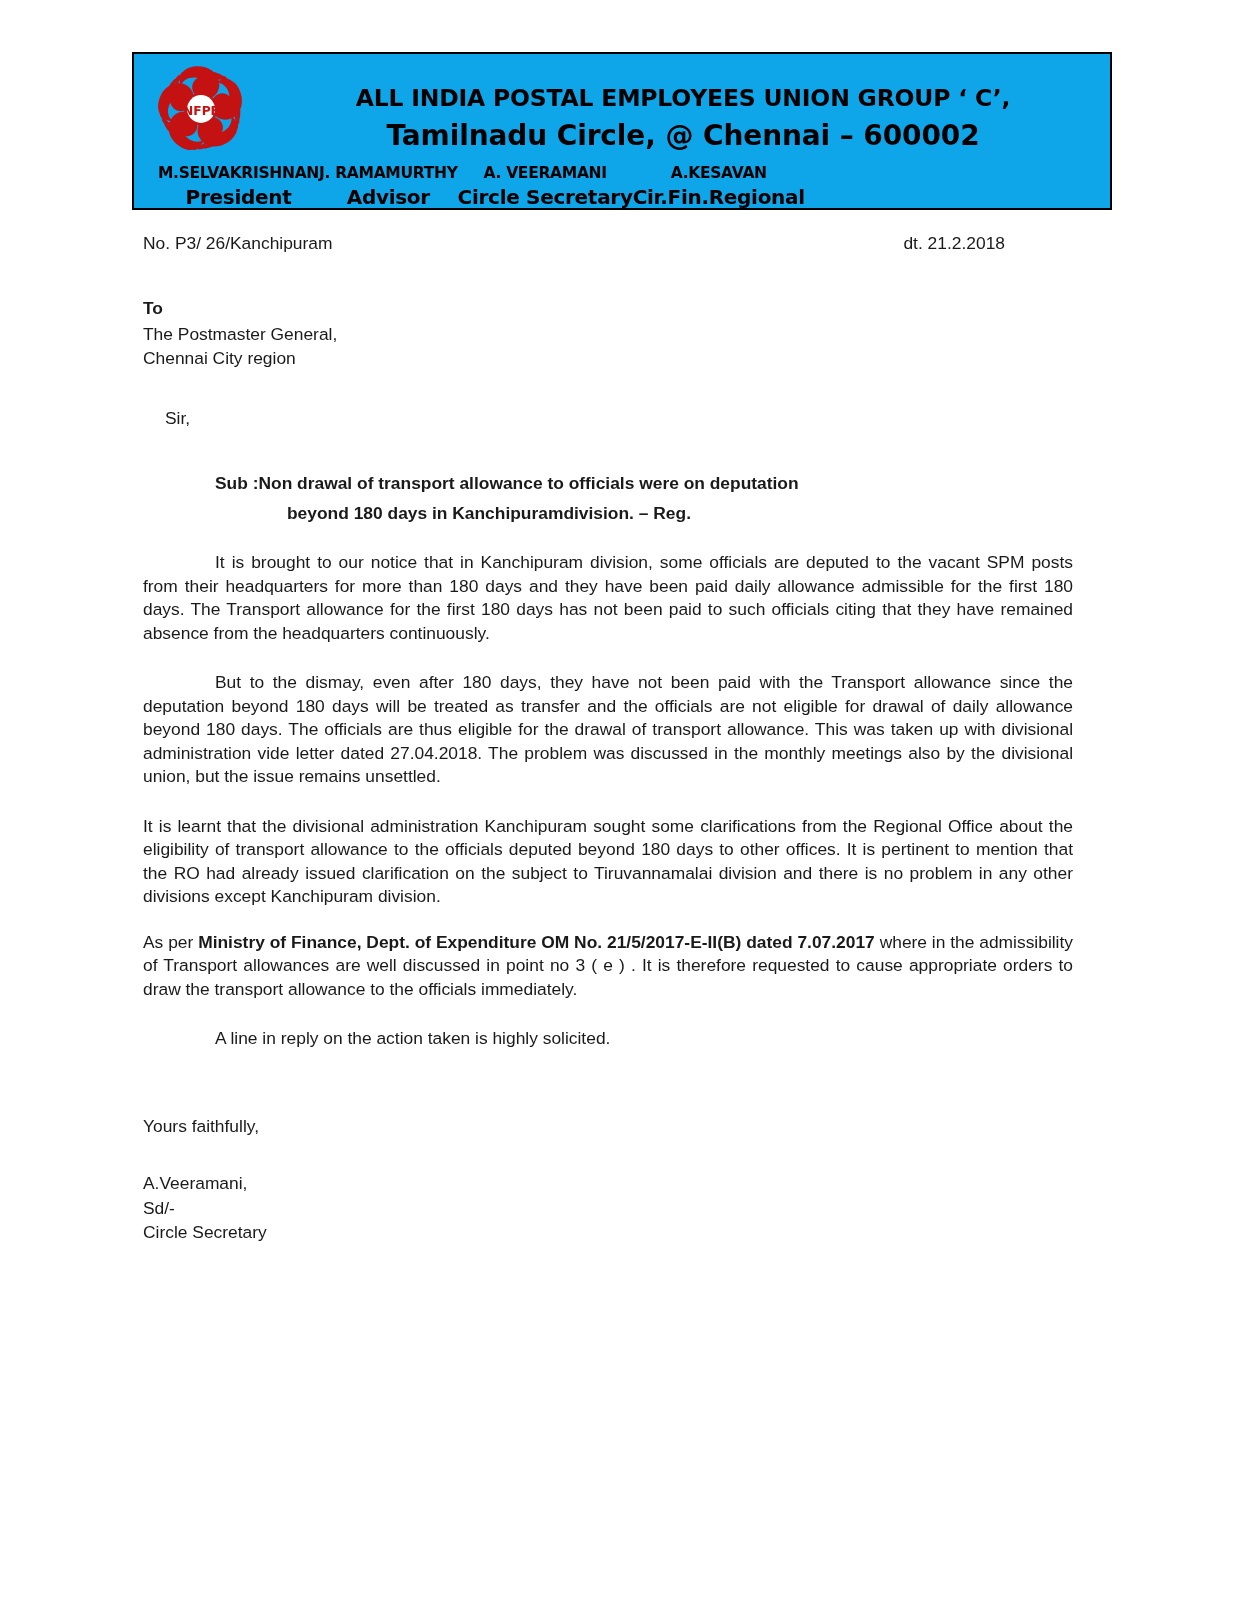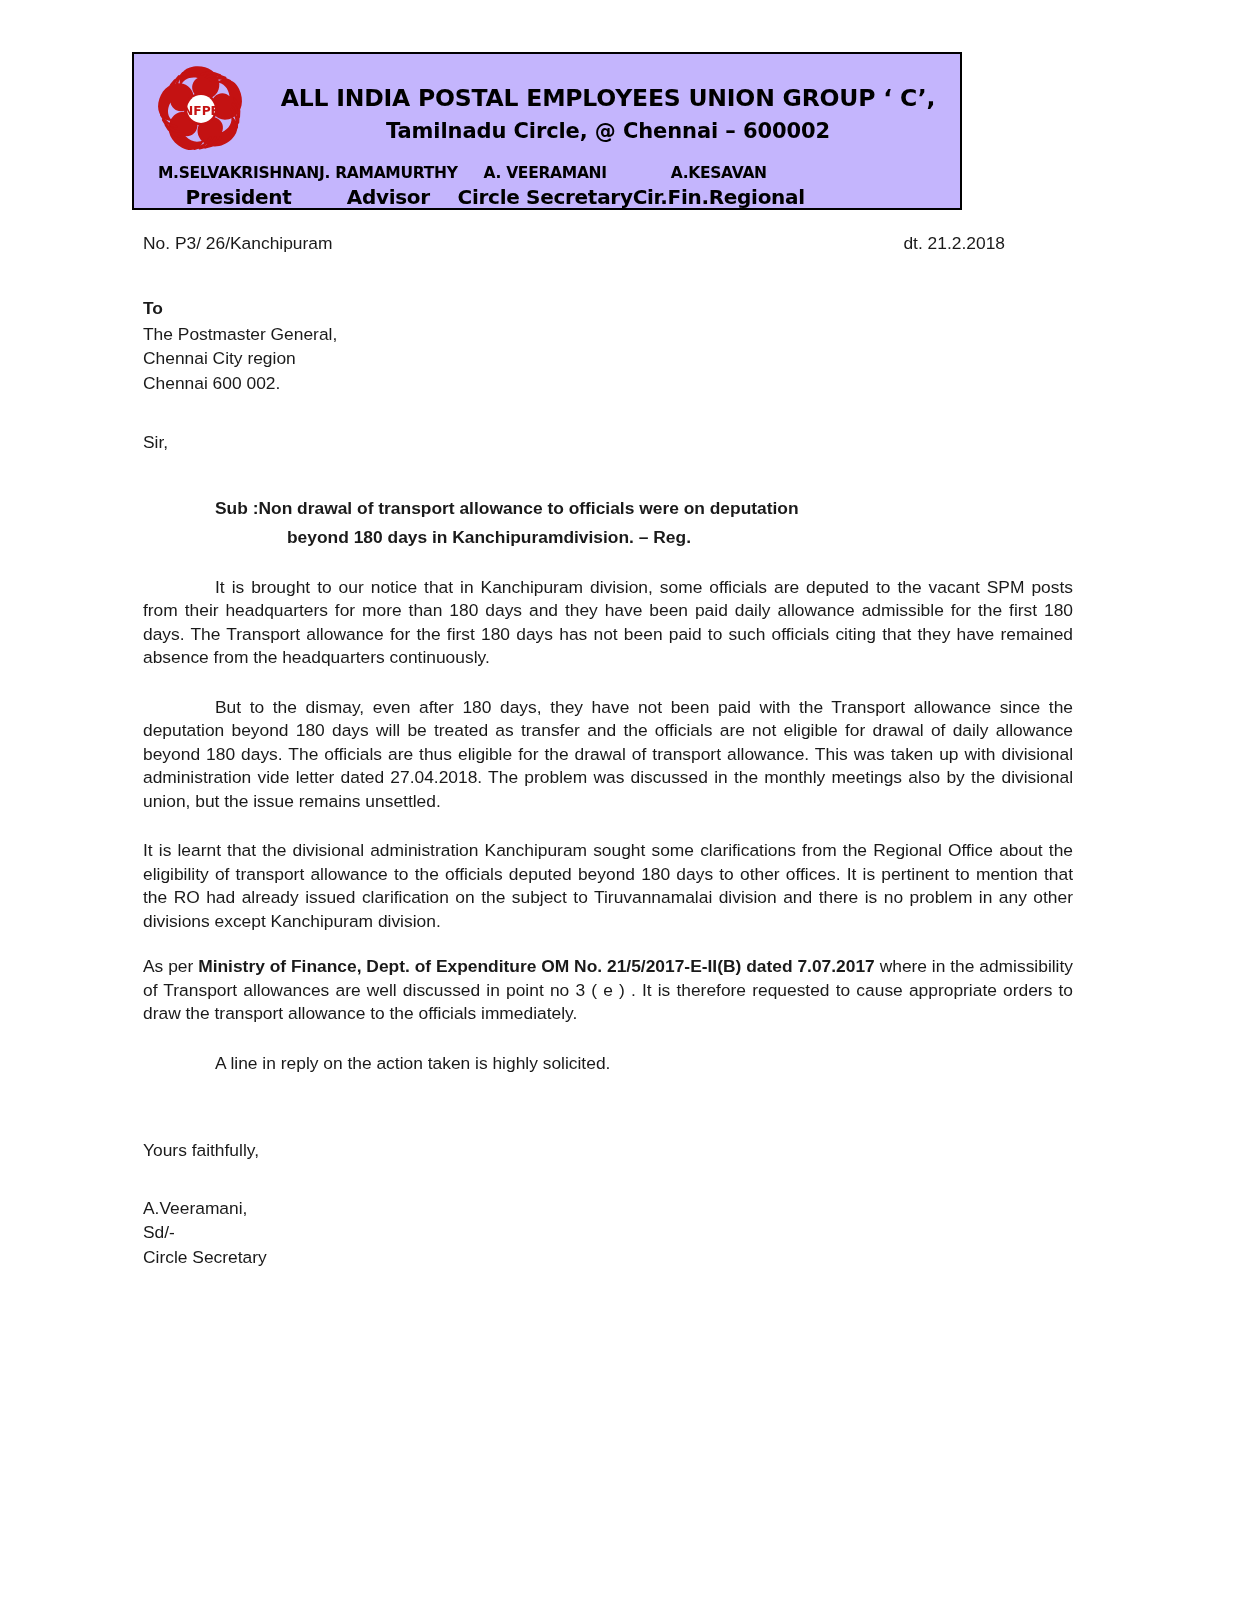--- a/index.html
+++ b/index.html
@@ -22,25 +22,25 @@
     width: 1236px;
     height: 1600px;
     background: #fff;
   }
 
   
   .letterhead {
     position: absolute;
     left: 132px;
     top: 52px;
-    width: 830px;
+    width: 980px;
     height: 158px;
     border: 2px solid #000;
     box-sizing: border-box;
-    background: #c4b5fd;
+    background: #0ea5e9;
   }
 
   .lh-top {
     position: relative;
     height: 108px;
   }
 
   .logo {
     position: absolute;
     left: 16px;
@@ -61,21 +61,21 @@
     font-family: "DejaVu Sans", sans-serif;
     font-weight: bold;
     font-size: 23.5px;
     letter-spacing: -0.2px;
     color: #000;
     white-space: nowrap;
   }
   .org-sub {
     font-family: "DejaVu Sans", sans-serif;
     font-weight: bold;
-    font-size: 21px;
+    font-size: 28px;
     color: #000;
     margin-top: 7px;
     letter-spacing: -0.1px;
     white-space: nowrap;
   }
 
   .officers {
     position: absolute;
     left: 10px;
     right: 10px;
@@ -125,21 +125,21 @@
   }
   .refline .ref { white-space: nowrap; }
   .refline .date { white-space: nowrap; padding-right: 68px; }
 
   .to-label {
     font-weight: bold;
     margin-bottom: 2px;
   }
   .addr-line { margin-bottom: 1px; }
 
-  .salutation { margin-top: 36px; }
+  .salutation { margin-top: 36px; margin-left: 22px; }
 
   .subject {
     margin-top: 42px;
     font-weight: bold;
     padding-left: 72px;
   }
   .subject .sub-l2 { padding-left: 72px; margin-top: 6px; }
 
   p.para {
     text-align: justify;
@@ -241,21 +241,20 @@
 
     <div class="refline">
       <span class="ref">No. P3/ 26/Kanchipuram</span>
       <span class="date">dt.   21.2.2018</span>
     </div>
 
     <div>
       <div class="to-label">To</div>
       <div class="addr-line">The Postmaster General,</div>
       <div class="addr-line">Chennai City region</div>
-      <div class="addr-line">Chennai 600 002.</div>
     </div>
 
     <div class="salutation">Sir,</div>
 
     <div class="subject">
       <div>Sub :Non drawal of transport allowance to officials were on deputation</div>
       <div class="sub-l2">beyond 180 days in Kanchipuramdivision.   – Reg.</div>
     </div>
 
     <p class="para indent">It is brought to our notice that in Kanchipuram division, some officials are deputed to the vacant SPM posts from their headquarters for more than 180 days and they have been paid daily allowance admissible for the first 180 days. The Transport allowance for the first 180 days has not been paid to such officials citing that they have remained absence from the headquarters continuously.</p>

